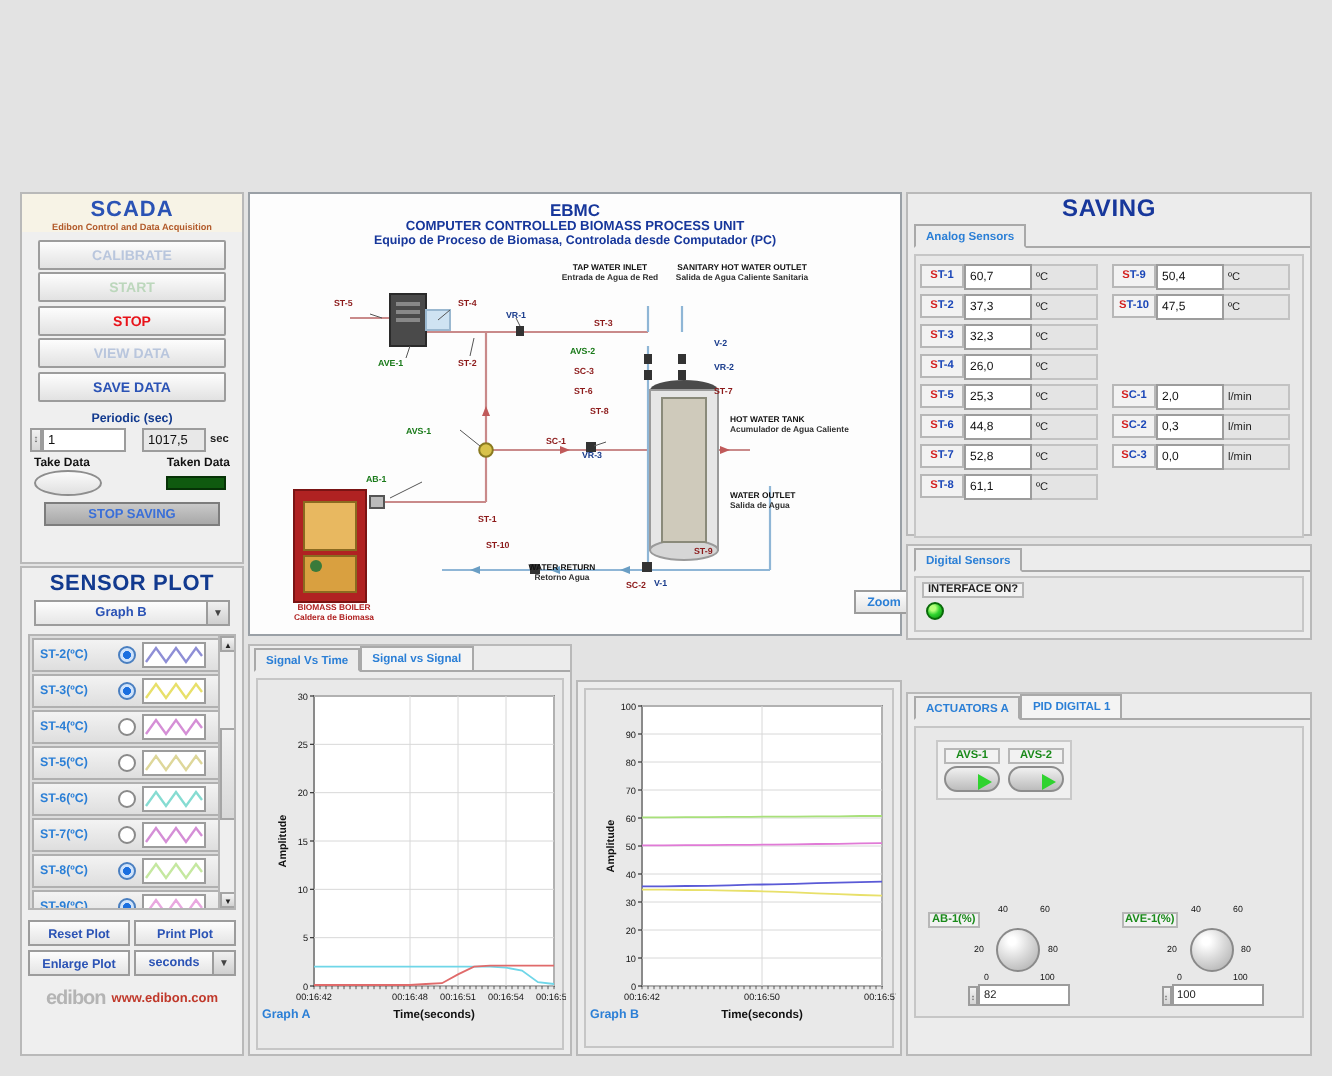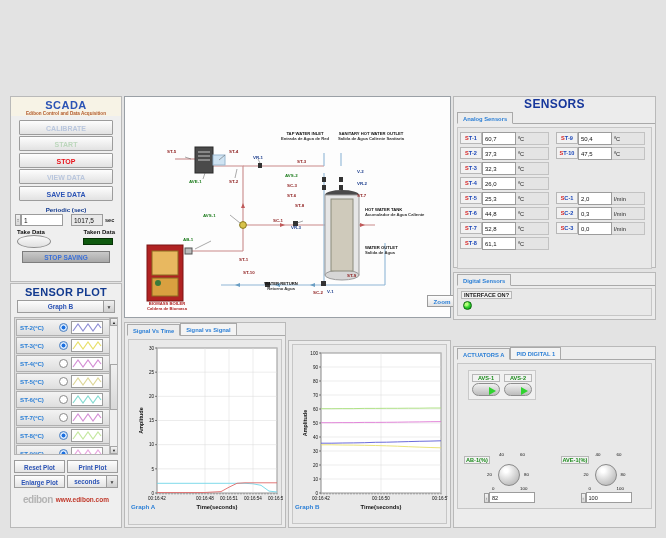--- a/index.html
+++ b/index.html
@@ -249,20 +249,25 @@
         <div class="arr">▼</div>
       </div>
     </div>
     <div class="logorow">
       <span class="logo-edi">edibon</span>
       <span class="logo-url">www.edibon.com</span>
     </div>
   </div>
 
   <div class="panel" id="diagram-panel">
+    <div class="diag-title">
+      <div class="dt1">EBMC</div>
+      <div class="dt2">COMPUTER CONTROLLED BIOMASS PROCESS UNIT</div>
+      <div class="dt3">Equipo de Proceso de Biomasa, Controlada desde Computador (PC)</div>
+    </div>
 
     <div class="diagram">
       <svg width="325" height="184">
 
         <g stroke="#c98a8a" stroke-width="1.1" fill="none">
           <path d="M50 26 L70 26"></path>
           <path d="M88 33 L118 33 L118 92"></path>
           <path d="M118 33 L199 33"></path>
           <path d="M118 92 L118 118"></path>
           <path d="M60 118 L118 118"></path>
@@ -377,21 +382,21 @@
       <div class="dlabel cap" style="left:128px; top:148px; width:56px;">
         <span>WATER RETURN</span><br>
         <i>Retorno Agua</i>
       </div>
     </div>
 
     <div class="zoombtn">Zoom</div>
   </div>
 
   <div class="panel" id="sensors-panel">
-    <div class="sec-title">SENSORS</div>
+    <div class="sec-title">SAVING</div>
     <div class="tabbar">
       <div class="tab active">Analog Sensors</div>
     </div>
     <div class="sens-box">
       <div class="sgrid">
         <div class="scol" id="sens-left">
             <div class="srow">
               <div class="stag"><span class="a">S</span><span class="b">T-1</span></div>
               <div class="sval">60,7</div>
               <div class="sunit">ºC</div>

